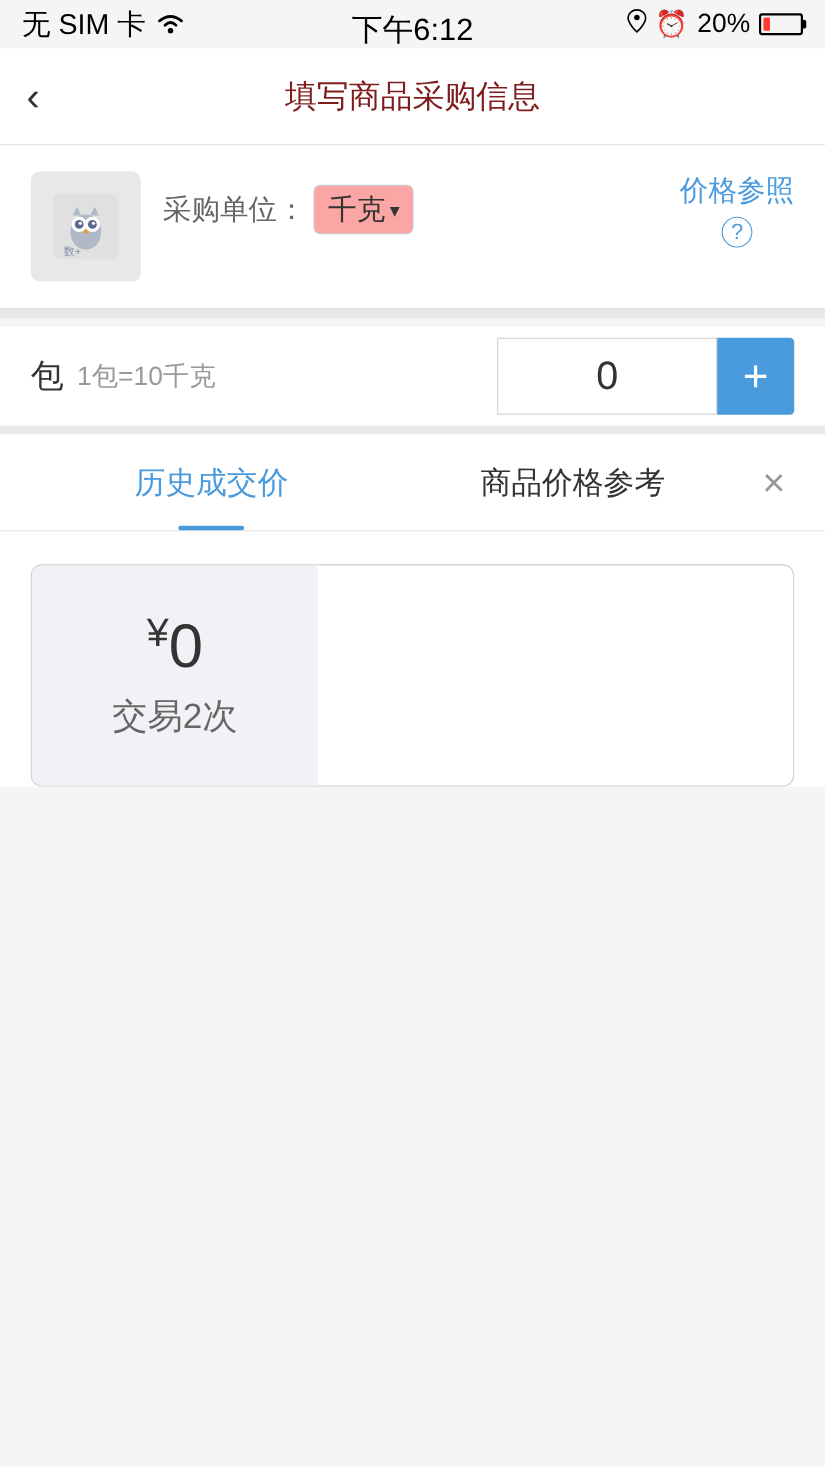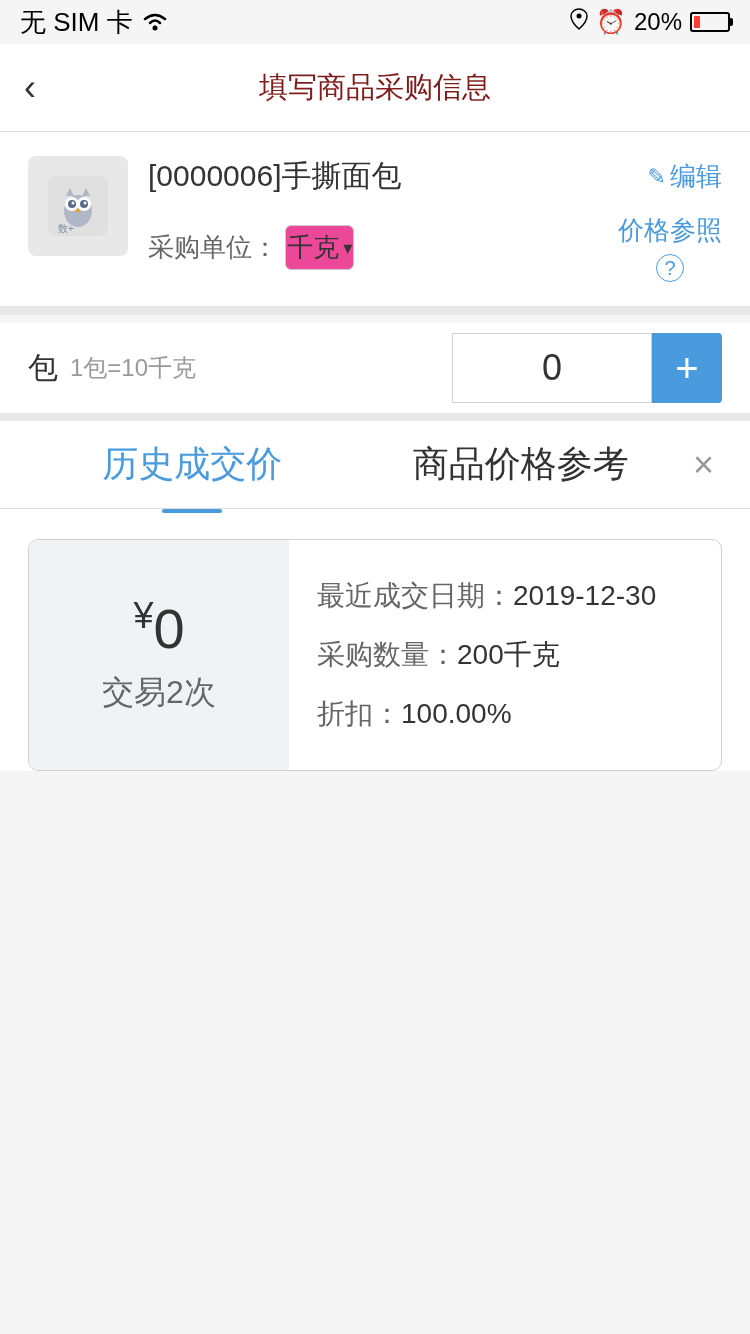--- a/index.html
+++ b/index.html
@@ -162,24 +162,24 @@
     .unit-label {
       font-size: 26px;
       color: #666;
     }
     .unit-select {
       display: inline-flex;
       align-items: center;
       gap: 4px;
       border: 1px solid #ccc;
       border-radius: 6px;
-      padding: 4px 1px;
+      padding: 4px 12px;
       font-size: 26px;
       color: #333;
-      background: #ec4899;
+      background: #fca5a5;
       cursor: pointer;
     }
     .price-ref {
       font-size: 26px;
       color: #4a9ade;
       display: flex;
       align-items: center;
       gap: 6px;
       cursor: pointer;
       flex-direction: column;
@@ -267,21 +267,21 @@
       display: flex;
       align-items: center;
       border-bottom: 1px solid #e0e0e0;
       padding: 0 28px;
       position: relative;
       height: 88px;
     }
     .tab-item {
       flex: 1;
       text-align: center;
-      font-size: 36px;
+      font-size: 28px;
       color: #333;
       cursor: pointer;
       padding: 24px 0;
       position: relative;
     }
     .tab-item.active {
       color: #4a9ade;
     }
     .tab-item.active::after {
       content: '';
@@ -367,20 +367,21 @@
     <span>无 SIM 卡</span>
     <span>
       <svg width="28" height="20" viewBox="0 0 28 20">
         <path d="M14 16 Q14 16 14 16" stroke="#000" stroke-width="3" fill="none" stroke-linecap="round"></path>
         <path d="M9 12 Q14 7 19 12" stroke="#000" stroke-width="2.5" fill="none" stroke-linecap="round"></path>
         <path d="M4 8 Q14 0 24 8" stroke="#000" stroke-width="2.5" fill="none" stroke-linecap="round"></path>
         <circle cx="14" cy="17" r="2.5" fill="#000"></circle>
       </svg>
     </span>
   </div>
+  <div class="status-center">下午6:12</div>
   <div class="status-right">
     <span>
       <svg width="18" height="22" viewBox="0 0 18 22">
         <path d="M9 1 C5 1 1 4 1 8 C1 14 9 21 9 21 C9 21 17 14 17 8 C17 4 13 1 9 1 Z" stroke="#000" stroke-width="1.5" fill="none"></path>
         <circle cx="9" cy="8" r="2.5" fill="#000"></circle>
       </svg>
     </span>
     <span>⏰</span>
     <span>20%</span>
     <span>
@@ -415,29 +416,20 @@
         <polygon points="30,32 27,36 33,36" fill="#e8a020"></polygon>
 
         <polygon points="18,20 22,12 26,20" fill="#b0b8c8"></polygon>
         <polygon points="34,20 38,12 42,20" fill="#b0b8c8"></polygon>
 
         <text x="10" y="56" font-size="10" fill="#8090a8">数+</text>
       </svg>
     </div>
   </div>
   <div class="product-info">
-    <div class="product-name-row">
-      <span class="product-name">
-        <span>[0000006]</span><span>手撕面包</span>
-      </span>
-      <span class="edit-btn">
-        <span class="edit-icon">✎</span>
-        <span>编辑</span>
-      </span>
-    </div>
     <div class="unit-row">
       <span class="unit-label">
         <span>采购单位：</span>
         <span class="unit-select">
           <span>千克</span>
           <span style="font-size:18px;">▾</span>
         </span>
       </span>
       <span class="price-ref">
         <span>价格参照</span>
@@ -477,27 +469,16 @@
     <span class="tab-close">×</span>
   </div>
 
   <div class="trade-card">
     <div class="trade-left">
       <div class="trade-price">
         <span class="currency">¥</span><span>0</span>
       </div>
       <div class="trade-count">交易2次</div>
     </div>
-    <div class="trade-right">
-      <div class="trade-info-row">
-        <span class="trade-info-label">最近成交日期：</span><span class="trade-info-value">2019-12-30</span>
-      </div>
-      <div class="trade-info-row">
-        <span class="trade-info-label">采购数量：</span><span class="trade-info-value">200千克</span>
-      </div>
-      <div class="trade-info-row">
-        <span class="trade-info-label">折扣：</span><span class="trade-info-value">100.00%</span>
-      </div>
-    </div>
   </div>
 </div>
 
 <div class="bottom-area"></div>
 
 </body></html>

